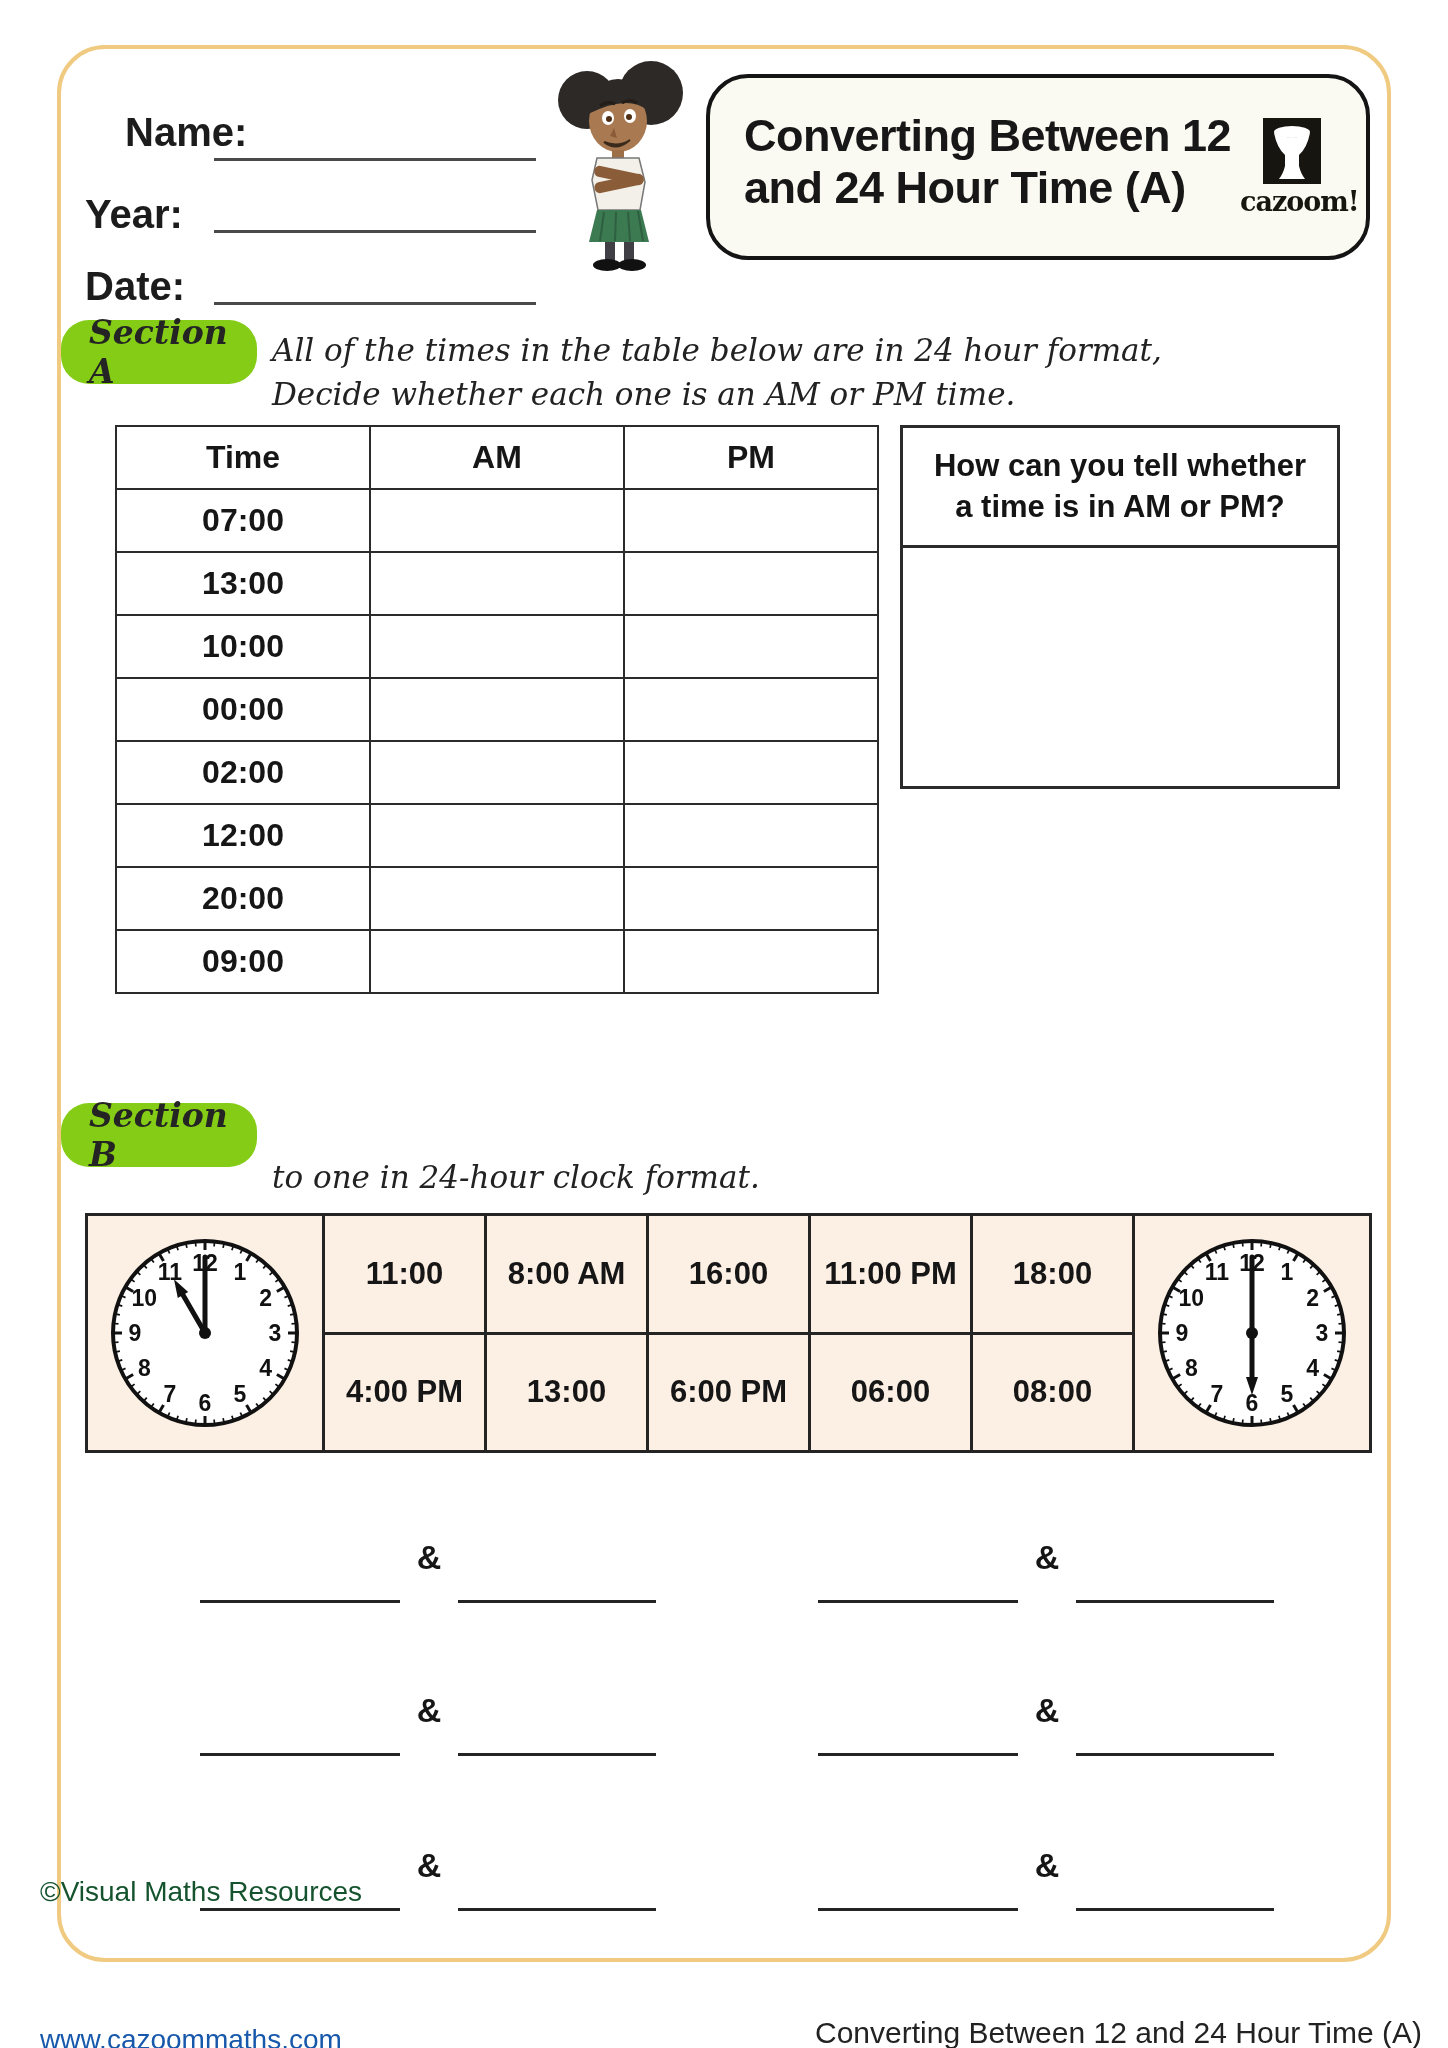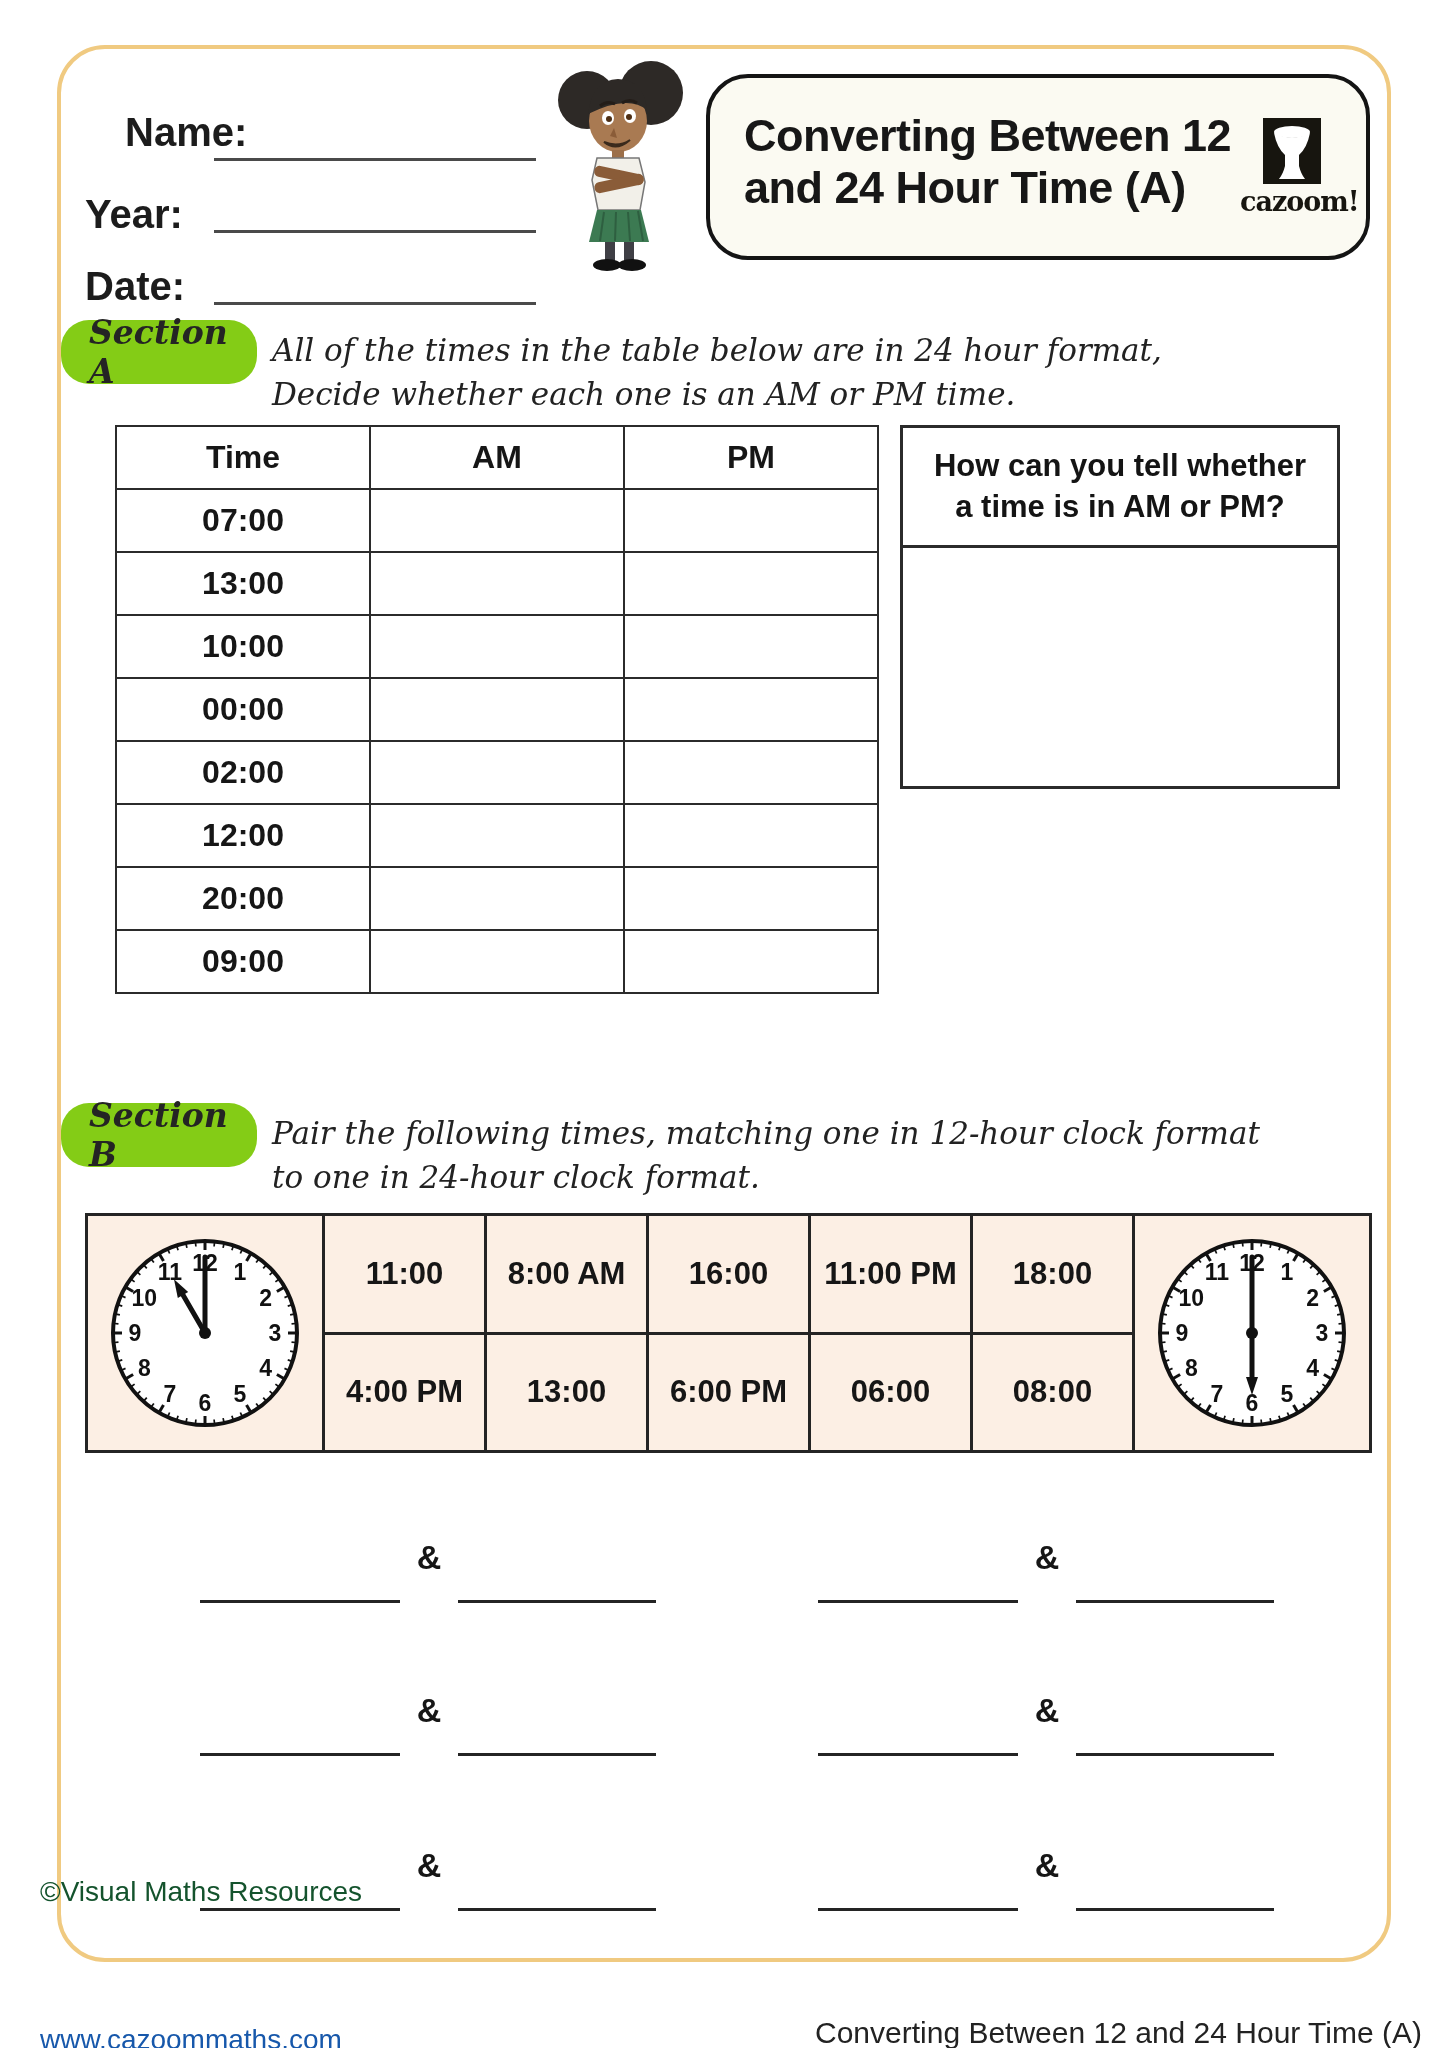--- a/index.html
+++ b/index.html
@@ -175,21 +175,21 @@
         <span>a time is in AM or PM?</span>
       </div>
     </div>
     <div class="qbox-body"></div>
   </div>
 
   <div class="pill" style="top:1103px;">
     <span>Section B</span>
   </div>
   <div class="instr" style="top:1111px;">
-    <span>Pair the following times, matching one in 12-hour clock format</span><br>
+    <br>
     <span>to one in 24-hour clock format.</span>
   </div>
 
   <table class="gridB">
     <tbody>
         <tr>
       <td class="clock-cell" rowspan="2">
             <svg width="200" height="200" viewBox="0 0 200 200" style="display: block; margin: auto;">
               <circle cx="100" cy="100" r="92" fill="#ffffff" stroke="#111" stroke-width="4"></circle>
               <line x1="100" y1="17" x2="100" y2="9" stroke="#111" stroke-width="3"></line>

